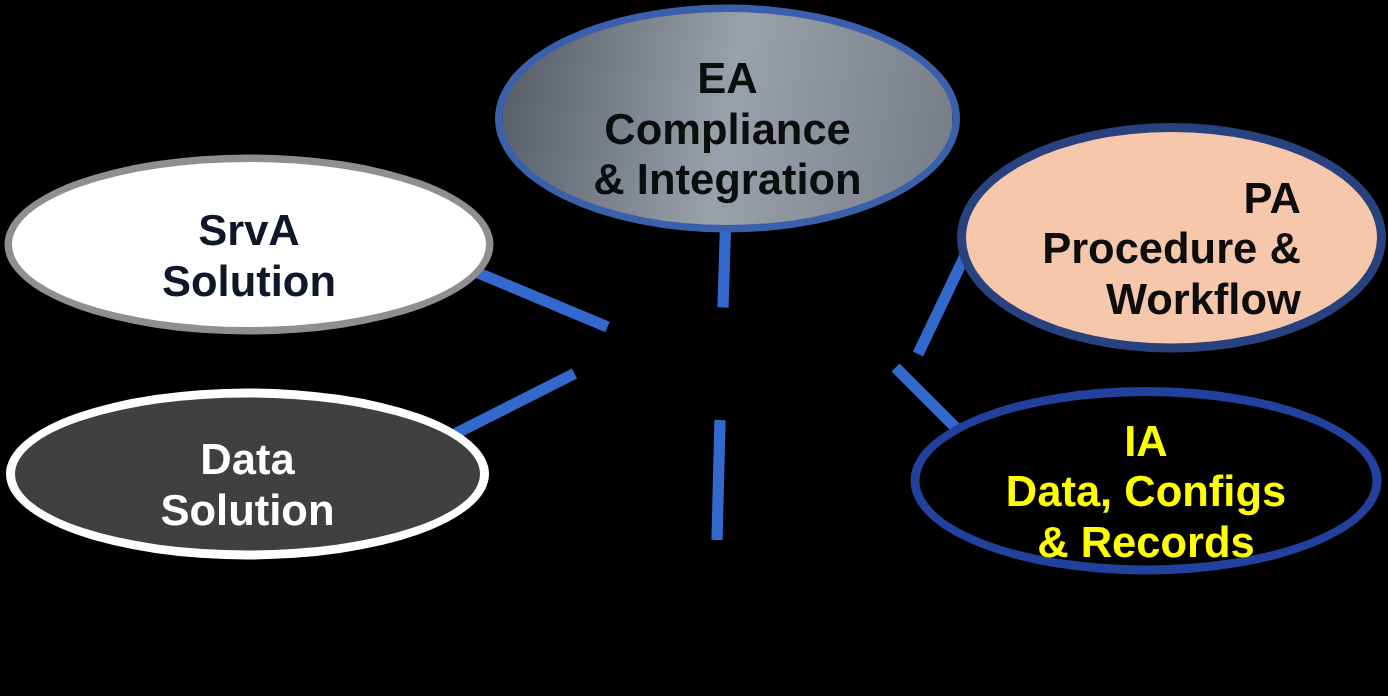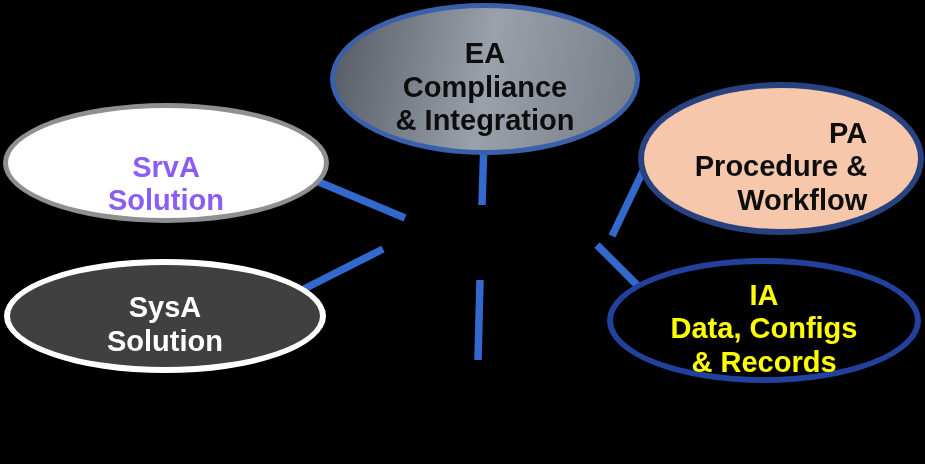--- a/index.html
+++ b/index.html
@@ -50,34 +50,34 @@
     <line x1="597" y1="245" x2="667" y2="315" stroke-width="7.5" stroke="#3368CC"></line>
     <line x1="480" y1="280" x2="478" y2="360" stroke-width="7.5" stroke="#3368CC"></line>
   </svg>
 
   <div class="node n-ea" style="border-color: rgb(58, 96, 172); color: rgb(13, 13, 13); background: linear-gradient(100deg, rgb(85, 91, 100) 0%, rgb(155, 161, 171) 50%, rgb(118, 124, 134) 100%);">
     <span class="lbl">EA
 Compliance
 &amp; Integration</span>
   </div>
 
-  <div class="node n-srva" style="border-color: rgb(143, 143, 143); color: #8b5cf6; background: rgb(255, 255, 255); align-items: flex-end;">
+  <div class="node n-srva" style="border-color: rgb(143, 143, 143); color: #0f172a; background: rgb(255, 255, 255);">
     <span class="lbl">SrvA
 Solution</span>
   </div>
 
   <div class="node n-pa" style="border-color: rgb(39, 66, 127); color: rgb(13, 13, 13); background: rgb(247, 199, 172); text-align: right;">
     <span class="lbl">PA
 Procedure &amp;
 Workflow</span>
   </div>
 
 
   <div class="node n-sysa" style="border-color: rgb(255, 255, 255); color: rgb(255, 255, 255); background: rgb(64, 64, 64);">
-    <span class="lbl">SysA
+    <span class="lbl">Data
 Solution</span>
   </div>
 
   <div class="node n-ia" style="border-color: rgb(33, 65, 156); color: rgb(255, 255, 0); background: rgb(0, 0, 0);">
     <span class="lbl">IA
 Data, Configs
 &amp; Records</span>
   </div>
 
 

